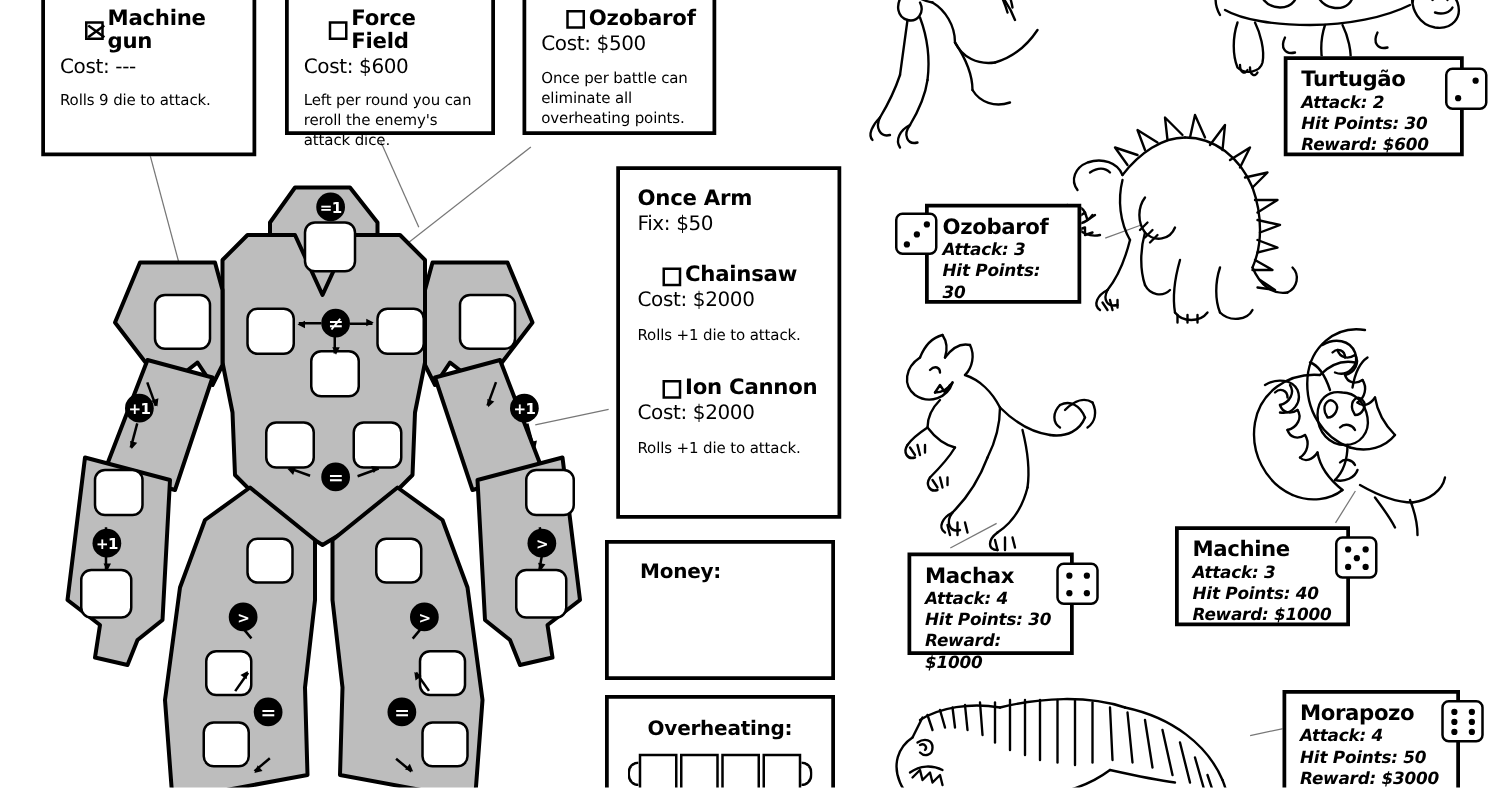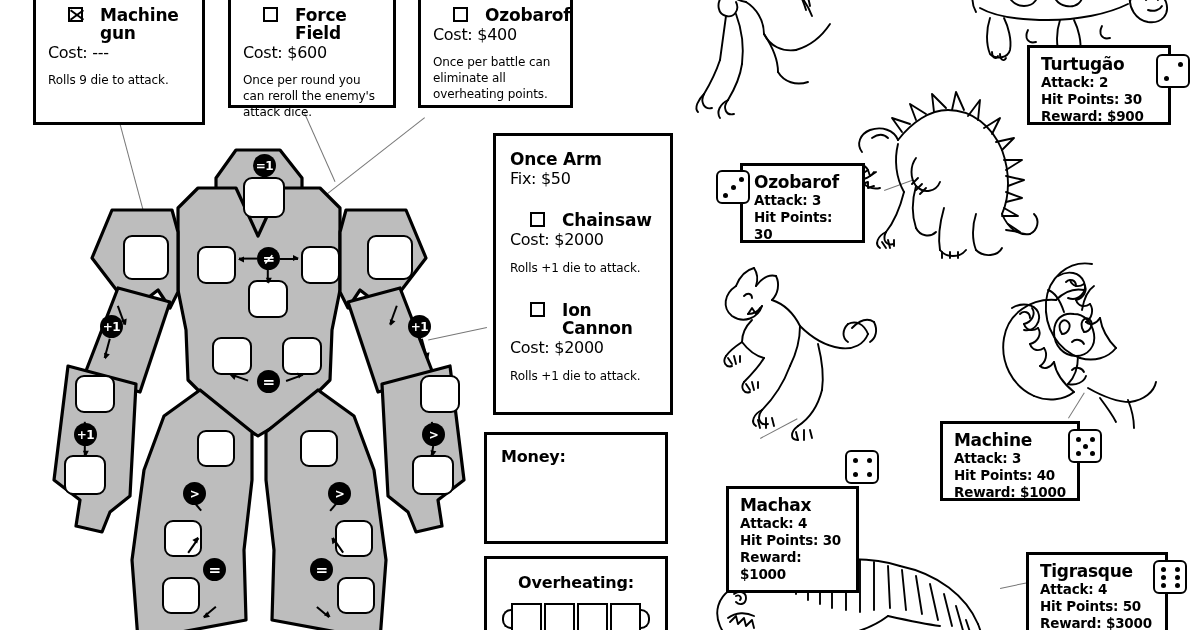--- a/index.html
+++ b/index.html
@@ -9,21 +9,21 @@
     color:#000;
   }
   .sheet{position:absolute;inset:0;}
 
   
   .card{
     position:absolute;border:3px solid #000;background:#fff;box-sizing:border-box;
   }
   .card-title{
     font-weight:bold;font-size:17px;letter-spacing:-0.2px;line-height:1.05;
-    display:flex;gap:17px;padding-left:20px;
+    display:flex;align-items:center;gap:3px;padding-left:20px;
   }
   .cost{font-size:16px;line-height:1.15;margin-top:1px;letter-spacing:-0.3px;}
   .desc{font-size:12px;line-height:1.32;margin-top:11px;letter-spacing:-0.1px;}
   .chk{
     width:15px;height:15px;border:2.6px solid #000;box-sizing:border-box;display:inline-block;
     position:relative;flex:0 0 auto;
   }
   .chk.x::before,.chk.x::after{
     content:"";position:absolute;left:-1px;top:45%;width:16px;height:2.2px;background:#000;
   }
@@ -35,21 +35,21 @@
   #card-forcefield{left:228px;top:-10px;width:168px;height:118px;padding:14px 12px 0 12px;}
   #card-extractor{left:418px;top:-10px;width:155px;height:118px;padding:14px 12px 0 12px;}
 
   
   #card-leftarm{left:493px;top:133px;width:180px;height:282px;padding:13px 14px 0 14px;}
   #card-leftarm .sec-title{font-weight:bold;font-size:17px;letter-spacing:-0.2px;}
   #card-leftarm .gap{height:24px;}
   #card-leftarm .gap2{height:26px;}
 
   
-  #card-money{left:484px;top:432px;width:184px;height:112px;padding:12px 14px;}
+  #card-money{left:484px;top:432px;width:184px;height:112px;padding:12px 25px;}
   #card-money .lbl{font-weight:bold;font-size:16px;letter-spacing:-0.2px;}
   #card-overheat{left:484px;top:556px;width:184px;height:90px;padding:14px 0 0 0;text-align:center;}
   #card-overheat .lbl{font-weight:bold;font-size:16px;letter-spacing:-0.2px;}
   .heat-row{display:flex;justify-content:center;align-items:center;margin-top:11px;}
   .heat-row .cap{width:9px;height:20px;border:2.4px solid #000;border-right:none;
     border-radius:12px 0 0 12px;box-sizing:border-box;}
   .heat-row .cap.r{border:2.4px solid #000;border-left:none;border-radius:0 12px 12px 0;}
   .heat-box{width:31px;height:31px;border:2.6px solid #000;box-sizing:border-box;background:#fff;}
   .heat-box + .heat-box{margin-left:2px;}
 
@@ -69,21 +69,21 @@
     content:"";position:absolute;right:-1px;top:-2.6px;border-left:6px solid #000;
     border-top:3.2px solid transparent;border-bottom:3.2px solid transparent;
   }
 
   
   .mcard{
     position:absolute;border:3px solid #000;background:#fff;box-sizing:border-box;
     padding:7px 11px 7px 11px;z-index:4;
   }
   .mname{font-weight:bold;font-size:17px;letter-spacing:-0.3px;line-height:1.1;}
-  .mstat{font-size:13.5px;font-weight:bold;line-height:1.28;letter-spacing:-0.2px;}
+  .mstat{font-size:13.5px;font-weight:bold;line-height:1.28;letter-spacing:-0.2px;font-style:italic;}
   .die{
     position:absolute;width:34px;height:34px;border:2.6px solid #000;border-radius:6px;
     background:#fff;box-sizing:border-box;z-index:5;
   }
   .die i{position:absolute;width:5.4px;height:5.4px;border-radius:50%;background:#000;}
 
   svg.mon{position:absolute;overflow:visible;}
   svg.mon path,svg.mon line,svg.mon polyline{fill:none;stroke:#000;stroke-width:1.9;
     stroke-linecap:round;stroke-linejoin:round;}
 </style>
@@ -109,29 +109,29 @@
     <div class="cost">Cost: ---</div>
     <div class="desc">Rolls 9 die to attack.</div>
   </div>
 
   <div class="card" id="card-forcefield">
     <div class="card-title">
       <span class="chk"></span>
       <span>Force Field</span>
     </div>
     <div class="cost">Cost: $600</div>
-    <div class="desc">Once per round you can reroll the enemy's attack dice.</div>
+    <div class="desc">Left per round you can reroll the enemy's attack dice.</div>
   </div>
 
   <div class="card" id="card-extractor">
     <div class="card-title">
       <span class="chk"></span>
       <span>Ozobarof</span>
     </div>
-    <div class="cost">Cost: $400</div>
+    <div class="cost">Cost: $500</div>
     <div class="desc">Once per battle can eliminate all overheating points.</div>
   </div>
 
   <div class="card" id="card-leftarm">
     <div class="sec-title">Once Arm</div>
     <div class="cost">Fix: $50</div>
     <div class="gap"></div>
     <div class="card-title">
       <span class="chk"></span>
       <span>Chainsaw</span>
@@ -447,39 +447,39 @@
     <path d="M244,54 L252,86"></path>
     <path d="M256,66 L264,94"></path>
     <path d="M266,80 L274,104"></path>
     <path d="M272,96 L280,116"></path>
   </svg>
 
   <div class="mcard" style="left:1027px;top:45px;width:144px;height:80px;">
     <div class="mname">Turtugão</div>
     <div class="mstat">Attack: 2</div>
     <div class="mstat">Hit Points: 30</div>
-    <div class="mstat">Reward: $900</div>
+    <div class="mstat">Reward: $600</div>
   </div>
   <div class="die" style="left:1156px;top:54px;">
     <i style="left:6px;top:20px;"></i>
       <i style="left:20px;top:6px;"></i>
   </div>
 
   <div class="mcard" style="left:740px;top:163px;width:125px;height:80px;">
     <div class="mname">Ozobarof</div>
     <div class="mstat">Attack: 3</div>
     <div class="mstat">Hit Points: 30</div>
   </div>
   <div class="die" style="left:716px;top:170px;">
     <i style="left:5px;top:21px;"></i>
       <i style="left:13px;top:13px;"></i>
       <i style="left:21px;top:5px;"></i>
   </div>
 
-  <div class="mcard" style="left:726px;top:442px;width:133px;height:107px;margin-top:44px;">
+  <div class="mcard" style="left:726px;top:442px;width:133px;height:82px;">
     <div class="mname">Machax</div>
     <div class="mstat">Attack: 4</div>
     <div class="mstat">Hit Points: 30</div>
     <div class="mstat">Reward: $1000</div>
   </div>
   <div class="die" style="left:845px;top:450px;">
     <i style="left:6px;top:6px;"></i>
       <i style="left:20px;top:6px;"></i>
     <i style="left:6px;top:20px;"></i>
       <i style="left:20px;top:20px;"></i>
@@ -493,21 +493,21 @@
   </div>
   <div class="die" style="left:1068px;top:429px;">
     <i style="left:6px;top:6px;"></i>
       <i style="left:20px;top:6px;"></i>
     <i style="left:13px;top:13px;"></i>
     <i style="left:6px;top:20px;"></i>
       <i style="left:20px;top:20px;"></i>
   </div>
 
   <div class="mcard" style="left:1026px;top:552px;width:142px;height:82px;">
-    <div class="mname">Tigrasque</div>
+    <div class="mname">Morapozo</div>
     <div class="mstat">Attack: 4</div>
     <div class="mstat">Hit Points: 50</div>
     <div class="mstat">Reward: $3000</div>
   </div>
   <div class="die" style="left:1153px;top:560px;">
     <i style="left:6px;top:5px;"></i>
       <i style="left:20px;top:5px;"></i>
     <i style="left:6px;top:13px;"></i>
       <i style="left:20px;top:13px;"></i>
     <i style="left:6px;top:21px;"></i>

